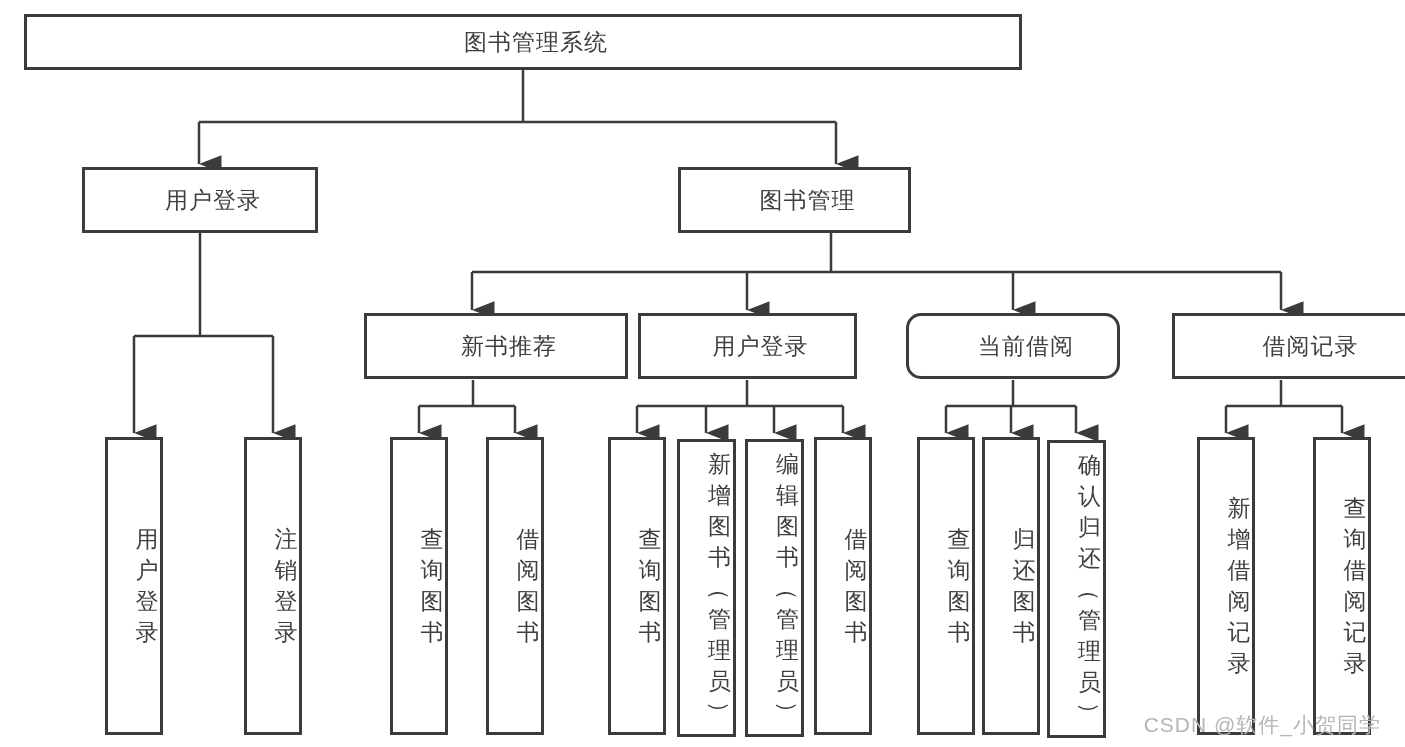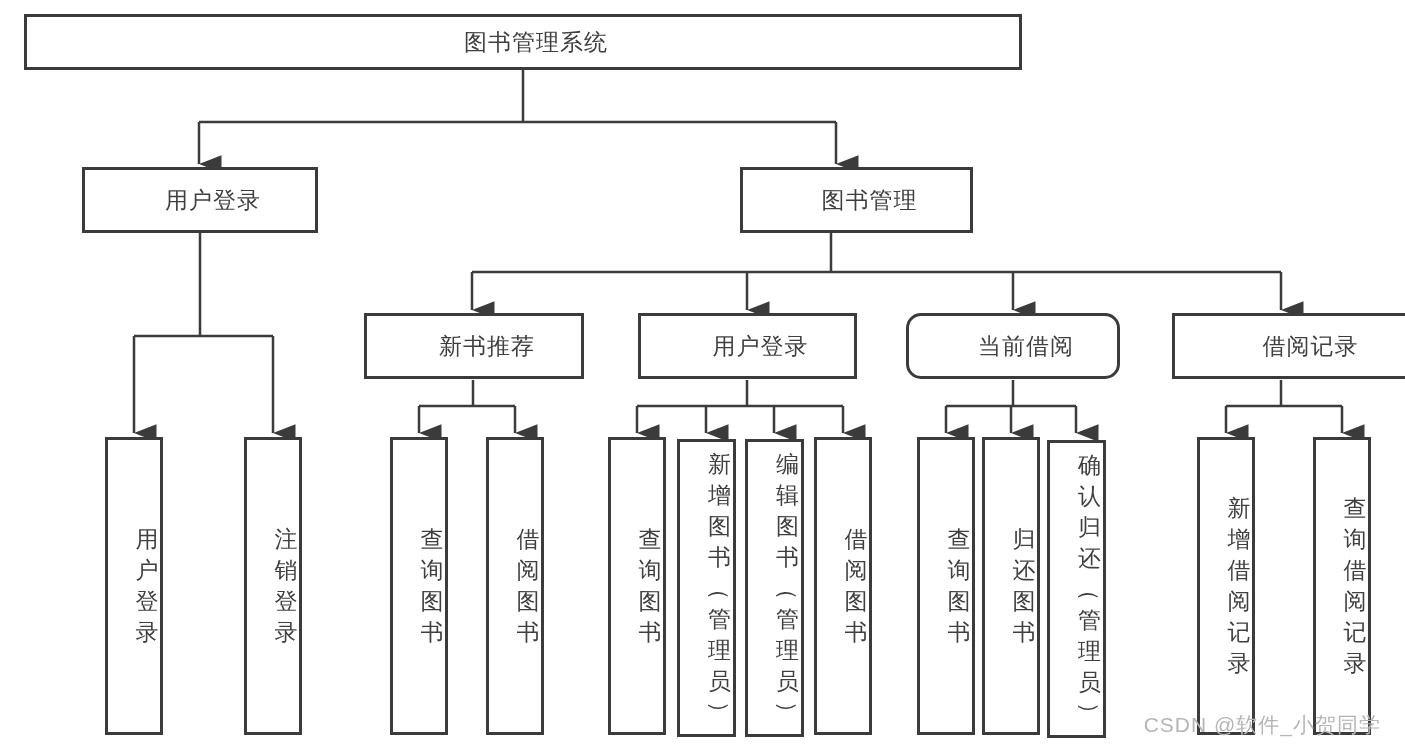--- a/index.html
+++ b/index.html
@@ -89,23 +89,23 @@
 
       <path d="M1281,380 V406 M1226,406 H1342"></path>
       <line x1="1226" y1="406" x2="1226" y2="433" marker-end="url(#arrow)"></line>
       <line x1="1342" y1="406" x2="1342" y2="433" marker-end="url(#arrow)"></line>
     </g>
   </svg>
 
   <div class="node hnode top" style="left:24px;top:14px;width:998px;height:56px;">图书管理系统</div>
 
   <div class="node hnode" style="left:82px;top:167px;width:236px;height:66px;">用户登录</div>
-  <div class="node hnode" style="left:740px;top:167px;width:233px;height:66px;">图书管理</div>
-
-  <div class="node hnode" style="left:364px;top:313px;width:220px;height:66px;">新书推荐</div>
+  <div class="node hnode" style="left:678px;top:167px;width:233px;height:66px;">图书管理</div>
+
+  <div class="node hnode" style="left:364px;top:313px;width:264px;height:66px;">新书推荐</div>
   <div class="node hnode" style="left:638px;top:313px;width:219px;height:66px;">用户登录</div>
   <div class="node hnode" style="left:906px;top:313px;width:214px;height:66px;border-radius:15px;">当前借阅</div>
   <div class="node hnode" style="left:1172px;top:313px;width:251px;height:66px;">借阅记录</div>
 
   <div class="node vnode" style="left:105px;top:437px;width:58px;height:298px;">
     <div class="vtext">
         <span>用</span>
         <span>户</span>
         <span>登</span>
         <span>录</span>

